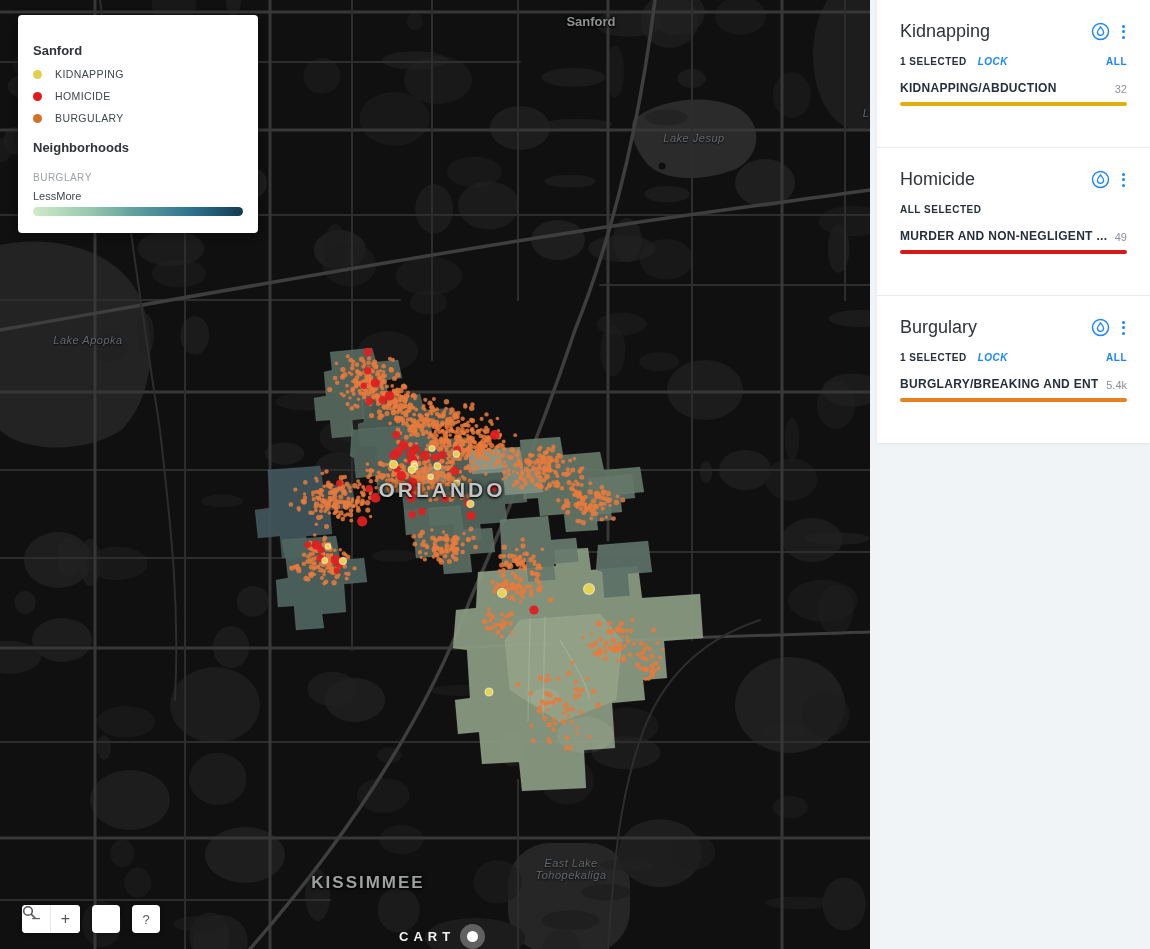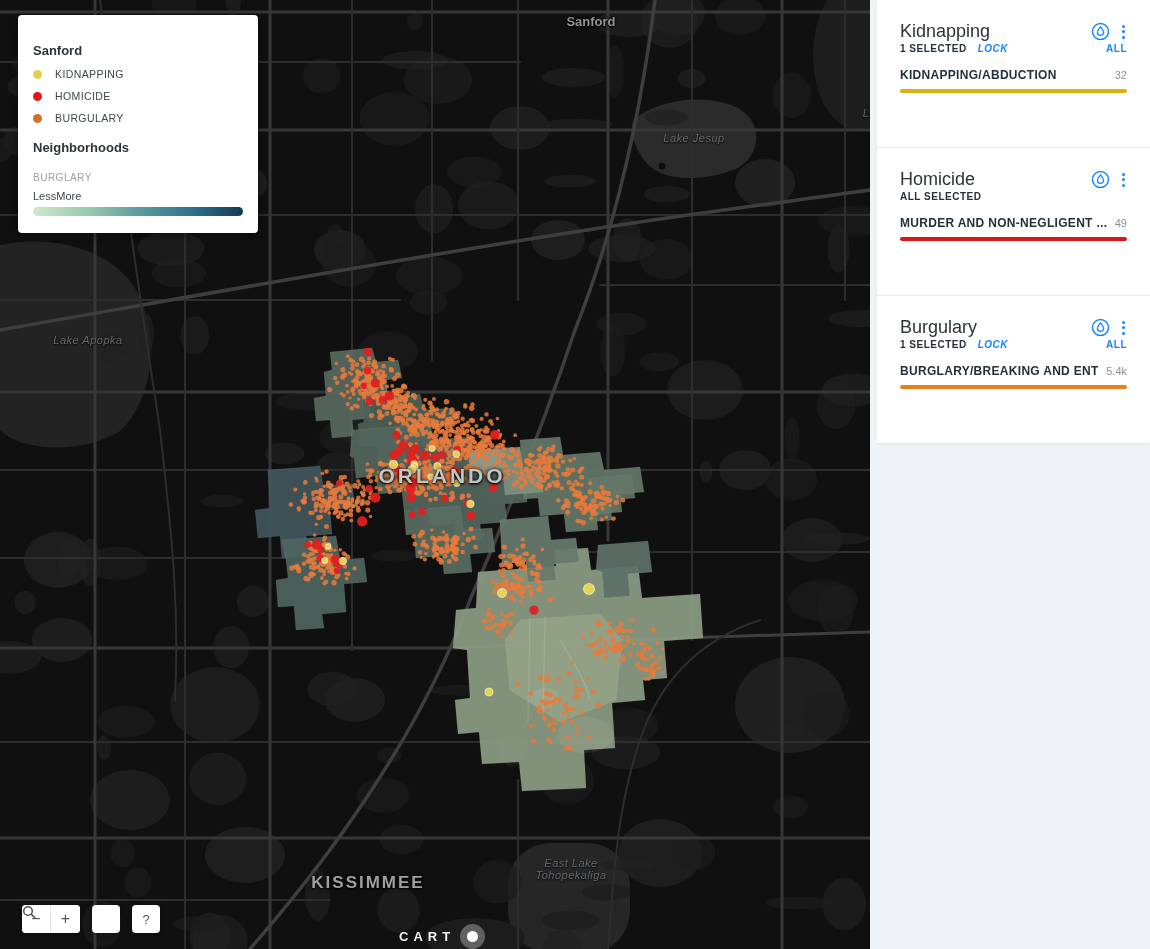--- a/index.html
+++ b/index.html
@@ -48,25 +48,25 @@
   .sidebar{position:absolute;left:870px;top:0;width:280px;height:949px;background:#f0f4f7;}
   .widgets-panel{position:absolute;left:7px;top:0;right:0;background:#fff;box-shadow:0 1px 3px rgba(44,48,50,.08);}
   .widget-card{height:148px;padding:21px 23px 0;border-bottom:1px solid #e9edf1;}
   .widget-card:last-child{border-bottom:none;height:147px;}
   .widget-head{display:flex;align-items:center;}
   .widget-title{font-size:18px;color:#2e3438;flex:1;}
   .widget-icons{display:flex;align-items:center;gap:10px;}
   .icon-btn{background:none;border:none;padding:0;cursor:pointer;display:flex;align-items:center;}
   .kebab{display:flex;flex-direction:column;gap:2.5px;padding:2px;}
   .kebab i{width:3px;height:3px;border-radius:50%;background:#1785fb;}
-  .sel-row{display:flex;align-items:center;margin-top:1px;font-size:10px;font-weight:bold;letter-spacing:.5px;}
+  .sel-row{display:flex;align-items:center;margin-top:14px;font-size:10px;font-weight:bold;letter-spacing:.5px;}
   .sel-count{color:#25303c;}
   .lock-link{color:#1785fb;margin-left:11px;cursor:pointer;font-style:italic;}
   .all-link{color:#1785fb;margin-left:auto;cursor:pointer;}
-  .cat-row{display:flex;align-items:center;justify-content:space-between;margin-top:14px;cursor:pointer;}
+  .cat-row{display:flex;align-items:flex-end;justify-content:space-between;margin-top:14px;cursor:pointer;}
   .cat-label{font-size:12px;font-weight:bold;color:#25303c;letter-spacing:.3px;white-space:nowrap;overflow:hidden;}
   .cat-value{font-size:11px;color:#8a9098;margin-left:8px;flex:0 0 auto;}
   .cat-bar{height:4px;border-radius:2px;margin-top:7px;}
 </style>
 </head>
 <body>
 
 <div class="stage">
 
   <div class="map">
@@ -1968,21 +1968,21 @@
           <circle cx="502.0" cy="593.0" r="4.5" fill="#ead74f" fill-opacity="0.95" stroke="rgba(255,255,255,0.55)" stroke-width="1.2"></circle>
           <circle cx="489.0" cy="692.0" r="4.0" fill="#ead74f" fill-opacity="0.95" stroke="rgba(255,255,255,0.55)" stroke-width="1.2"></circle>
           <circle cx="368.0" cy="352.0" r="4.3" fill="#df2020" fill-opacity="0.95"></circle>
         </g>
     </svg>
 
     <div class="map-labels" id="map-labels">
         <div class="map-label town" style="left: 591px; top: 21px;">Sanford</div>
         <div class="map-label water" style="left: 694px; top: 138px;">Lake Jesup</div>
         <div class="map-label water" style="left: 88px; top: 340px;">Lake Apopka</div>
-        <div class="map-label city-large" style="left: 433px; top: 476px; padding-left: 18px;">ORLANDO</div>
+        <div class="map-label city-large" style="left: 433px; top: 490px; padding-left: 18px;">ORLANDO</div>
         <div class="map-label city" style="left: 368px; top: 883px;">KISSIMMEE</div>
         <div class="map-label water" style="left: 571px; top: 869px;">East Lake
 Tohopekaliga</div>
         <div class="map-label water" style="left: 866px; top: 113px;">L</div>
       </div>
 
     <div class="legend-card">
       <div class="legend-heading">Sanford</div>
       <div class="legend-item">
         <span class="legend-dot" style="background: rgb(227, 207, 77);"></span>

